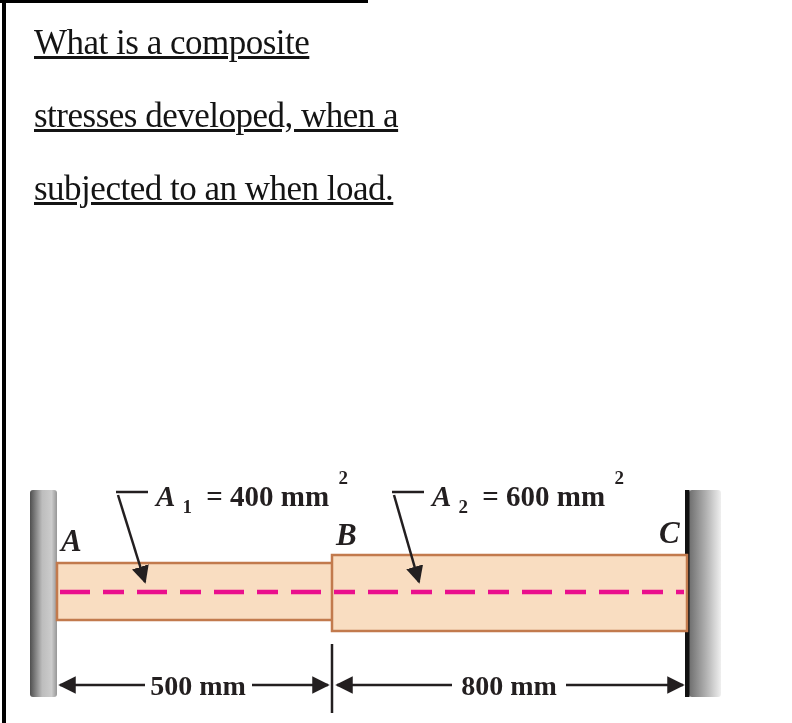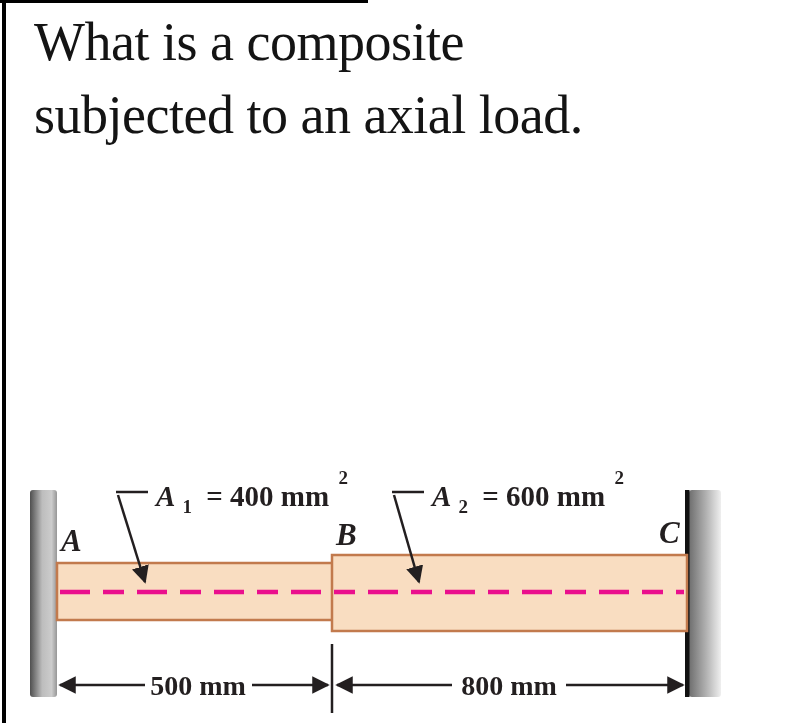--- a/index.html
+++ b/index.html
@@ -11,42 +11,44 @@
     font-family:"Liberation Serif", serif;
   }
   .frame-left{
     position:absolute;left:2px;top:0;width:4px;height:723px;background:#000;
   }
   .frame-top{
     position:absolute;left:0;top:0;width:368px;height:3px;background:#000;
   }
   .question{
     position:absolute;left:34px;top:6px;width:740px;
-    font-size:54px;line-height:73px;color:#141414;
+    font-size:35px;line-height:73px;color:#141414;
     letter-spacing:-0.5px;
+    text-decoration:underline;
   }
   .qline{white-space:nowrap;}
   svg text{font-family:"Liberation Serif", serif;fill:#231f20;}
   .fig-label{font-size:29px;font-weight:600;}
   .fig-label .it{font-style:italic;}
   .fig-small{font-size:19px;font-weight:600;}
   .pt-label{font-size:31px;font-style:italic;font-weight:600;}
   .dim-label{font-size:28px;font-weight:600;}
 </style>
 </head>
 <body>
 
 <div id="page">
 
   <div class="frame-top"></div>
   <div class="frame-left"></div>
 
   <div class="question">
     <div class="qline">What is a composite</div>
-    <div class="qline">subjected to an axial load.</div>
+    <div class="qline">stresses developed, when a</div>
+    <div class="qline">subjected to an when load.</div>
   </div>
 
   <svg style="position:absolute;left:0;top:440px;" width="792" height="283" viewBox="0 0 792 283" xmlns="http://www.w3.org/2000/svg">
 
     <defs>
       <linearGradient id="wallL" x1="0" y1="0" x2="1" y2="0">
         <stop offset="0" stop-color="#4f4f4f"></stop>
         <stop offset="0.45" stop-color="#bdbdbd"></stop>
         <stop offset="0.8" stop-color="#cccccc"></stop>
         <stop offset="1" stop-color="#969696"></stop>

